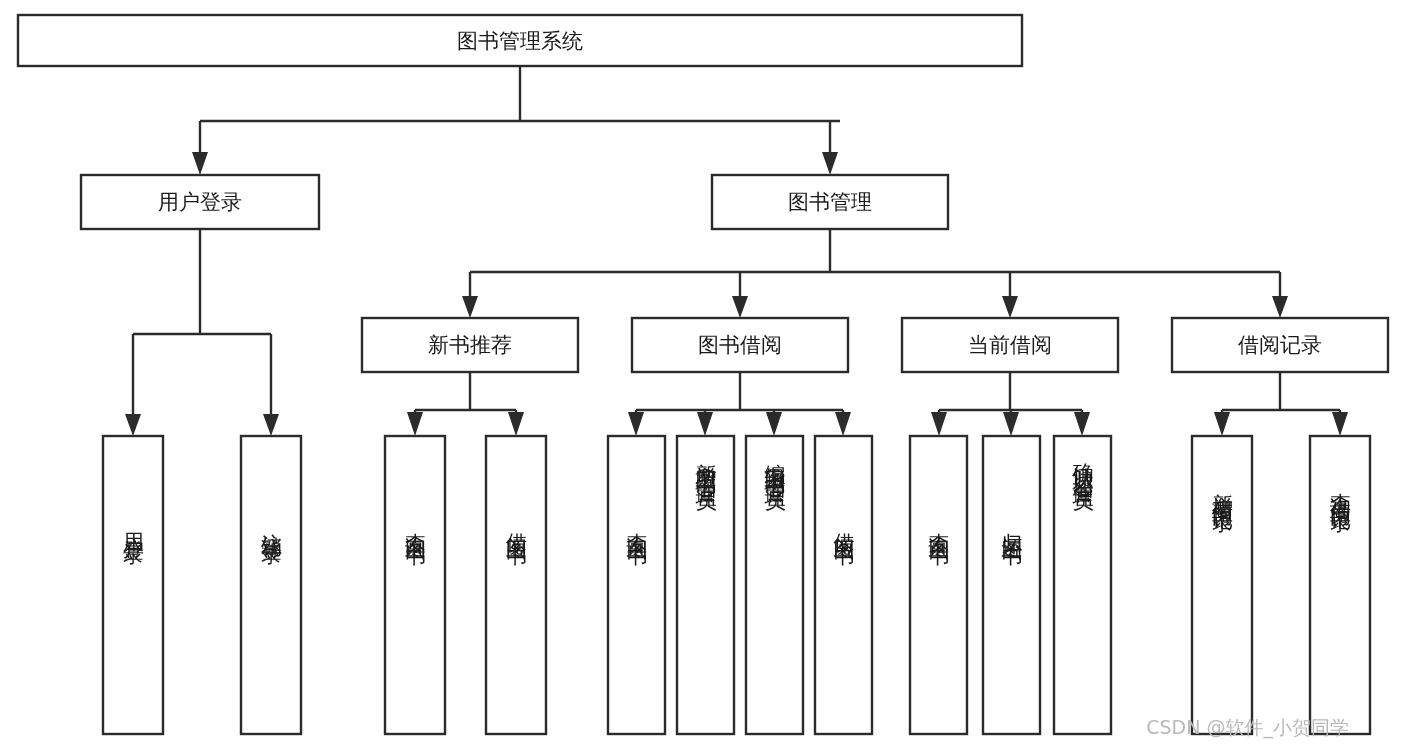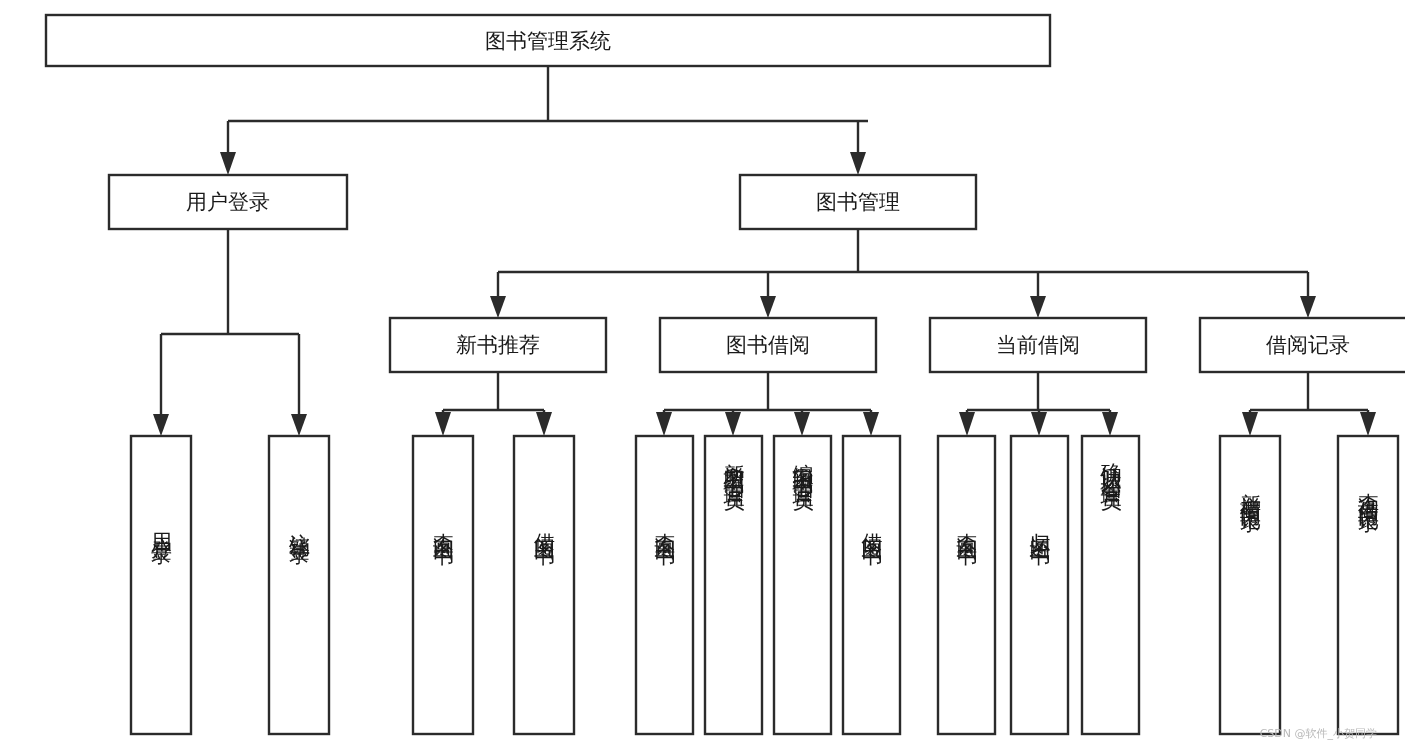--- a/index.html
+++ b/index.html
@@ -11,21 +11,20 @@
     width: 1405px;
     height: 747px;
     overflow: hidden;
     font-family: "DejaVu Sans", "Liberation Sans", sans-serif;
   }
   #diagram-root {
     position: relative;
     width: 1357px;
     height: 747px;
     background: #ffffff;
-    margin-left: 28px;
   }
   svg.flow {
     position: absolute;
     left: 0;
     top: 0;
     width: 1405px;
     height: 747px;
     display: block;
   }
   .node-rect {
@@ -65,21 +64,21 @@
     line-height: 1;
     letter-spacing: 4px;
     color: #1a1a1a;
     white-space: nowrap;
   }
   .watermark {
     position: absolute;
     right: 8px;
     bottom: 6px;
     font-family: "DejaVu Sans", "Liberation Sans", sans-serif;
-    font-size: 11px;
+    font-size: 19px;
     color: #b9b9b9;
     white-space: nowrap;
     pointer-events: none;
   }
 </style>
 </head>
 <body>
 
 <div id="diagram-root">
 

